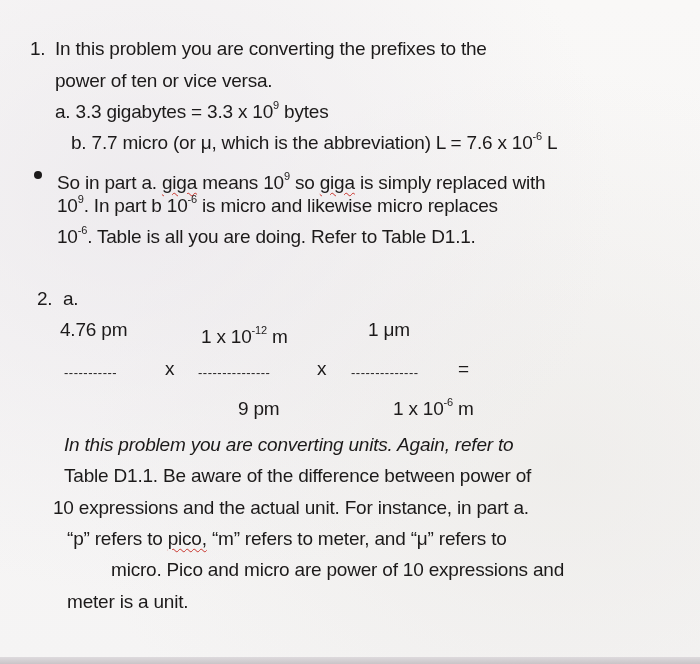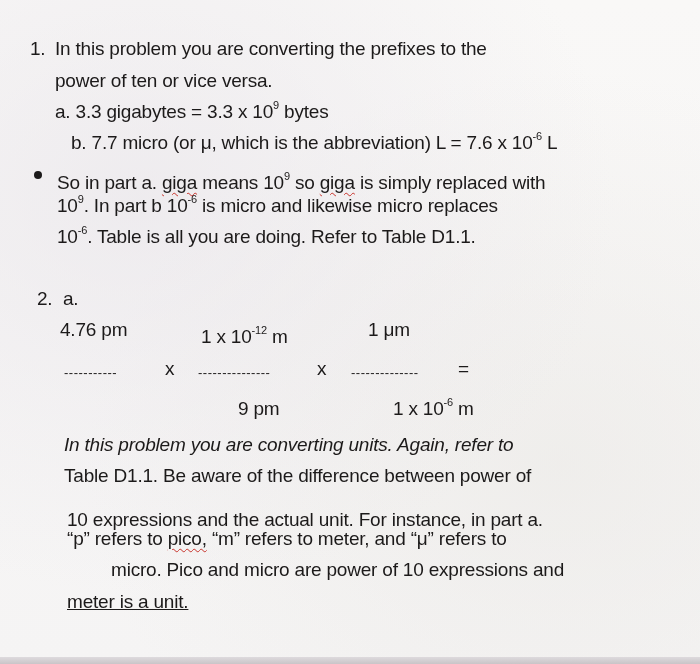--- a/index.html
+++ b/index.html
@@ -73,18 +73,18 @@
 <div class="line dash" style="left:198px; top:362px;">---------------</div>
 <div class="line" style="left:317px; top:358px;">x</div>
 <div class="line dash" style="left:351px; top:362px;">--------------</div>
 <div class="line" style="left:458px; top:358px;">=</div>
 
 <div class="line" style="left:238px; top:398px;">9 pm</div>
 <div class="line" style="left:357px; top:398px;margin-left:36px;"><span>1 x 10</span><sup>-6</sup><span> m</span></div>
 
 <div class="line" style="left:64px; top:434px;font-style:italic;">In this problem you are converting units.  Again, refer to</div>
 <div class="line" style="left:64px; top:465px;">Table D1.1. Be aware of the difference between power of</div>
-<div class="line" style="left:67px; top:497px;margin-top:12px;">10 expressions and the actual unit. For instance, in part a.</div>
+<div class="line" style="left:53px; top:497px;">10 expressions and the actual unit. For instance, in part a.</div>
 <div class="line" style="left:67px; top:528px;"><span>“p” refers to </span><span class="squiggle">pico,</span><span> “m” refers to meter, and “μ” refers to</span></div>
 <div class="line" style="left:67px; top:559px;margin-left:44px;">micro.  Pico and micro are power of 10 expressions and</div>
-<div class="line" style="left:67px; top:591px;text-decoration:underline;">meter is a unit.</div>
+<div class="line" style="left:67px; top:591px;">meter is a unit.</div>
 
 <div class="bottom-edge"></div>
 
 </body></html>

